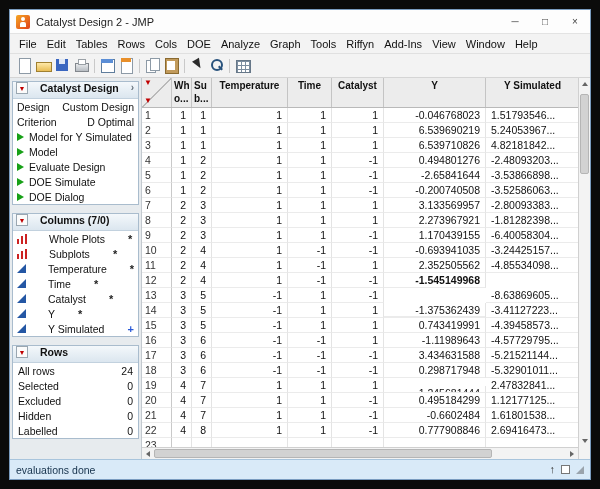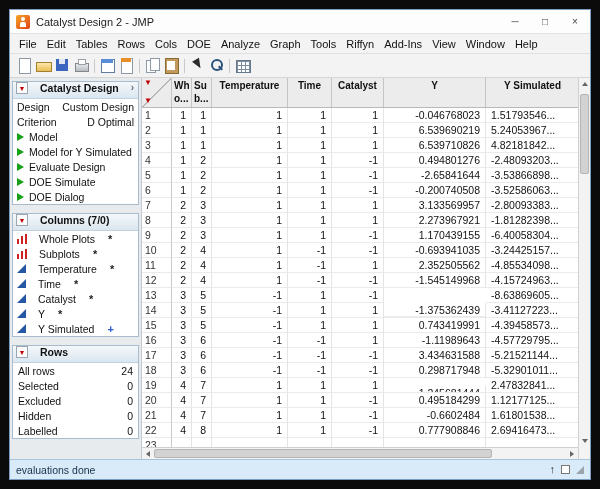--- a/index.html
+++ b/index.html
@@ -54,21 +54,21 @@
   .sidebar { width:132px; flex:none; padding:3px 2px 0 2px; border-right:1px solid #c3c9cf; overflow:hidden; }
   .panel { background:#fff; border:1px solid #a9bccd; margin-bottom:8px; }
   .panel-header { height:17px; background:linear-gradient(#f4f8fb,#dbe6ef); display:flex; align-items:flex-start; gap:12px; padding:0 3px; border-bottom:1px solid #c2d1de; }
   .rt-btn { width:12px; height:12px; background:#fbfbfb; border:1px solid #9aa7b1; display:flex; align-items:center; justify-content:center; flex:none; }
   .rt { color:#c00000; font-size:7px; line-height:1; }
   .panel-title { font-size:10.5px; font-weight:bold; color:#111; flex:1; white-space:nowrap; overflow:hidden; }
   .chev { color:#66717c; font-size:10px; font-weight:bold; padding-right:1px; }
   .prop-row { display:flex; justify-content:space-between; align-items:center; height:15px; padding:0 4px; font-size:10.5px; color:#111; }
   .script-row { display:flex; align-items:center; gap:5px; height:15px; padding:0 4px; font-size:10.5px; color:#111; }
   .icon-play { width:0; height:0; border-top:4px solid transparent; border-bottom:4px solid transparent; border-left:7px solid #17a017; flex:none; }
-  .col-row { display:flex; align-items:center; gap:12px; height:15px; padding:0 4px; font-size:10.5px; color:#111; }
+  .col-row { display:flex; align-items:center; gap:22px; height:15px; padding:0 4px; font-size:10.5px; color:#111; }
   .icon-bars { width:10px; height:10px; flex:none;
      background:linear-gradient(#cc2222,#cc2222) 0 100%/2px 5px no-repeat,
                 linear-gradient(#cc2222,#cc2222) 4px 100%/2px 8px no-repeat,
                 linear-gradient(#cc2222,#cc2222) 8px 100%/2px 10px no-repeat; }
   .icon-cont { width:0; height:0; border-left:9px solid transparent; border-bottom:9px solid #2457a4; flex:none; }
   .col-name { white-space:nowrap; overflow:hidden; }
   .marker { font-weight:bold; color:#222; font-size:11px; margin-left:1px; }
   .marker.plus { color:#2a5ad8; }
   .stat-row { display:flex; justify-content:space-between; align-items:center; height:15px; padding:0 5px; font-size:10.5px; color:#111; }
 
@@ -174,25 +174,25 @@
           <span>Design</span>
           <span>Custom Design</span>
         </div>
         <div class="prop-row">
           <span>Criterion</span>
           <span>D Optimal</span>
         </div>
         <div>
             <div class="script-row">
               <span class="icon-play"></span>
-              <span>Model</span>
+              <span>Model for Y Simulated</span>
             </div>
             <div class="script-row">
               <span class="icon-play"></span>
-              <span>Model for Y Simulated</span>
+              <span>Model</span>
             </div>
             <div class="script-row">
               <span class="icon-play"></span>
               <span>Evaluate Design</span>
             </div>
             <div class="script-row">
               <span class="icon-play"></span>
               <span>DOE Simulate</span>
             </div>
             <div class="script-row">
@@ -407,22 +407,21 @@
               <div class="cell" style="width: 102px; text-align: right;">2.352505562</div>
               <div class="cell" style="width: 94px; text-align: left;">-4.85534098...</div>
             </div>
             <div class="grid-row">
               <div class="cell rownum" style="width: 30px; text-align: left;">12</div>
               <div class="cell" style="width: 20px; text-align: right;">2</div>
               <div class="cell" style="width: 20px; text-align: right;">4</div>
               <div class="cell" style="width: 76px; text-align: right;">1</div>
               <div class="cell" style="width: 44px; text-align: right;">-1</div>
               <div class="cell" style="width: 52px; text-align: right;">-1</div>
-              <div class="cell" style="width: 102px; text-align: right;">-1.545149968</div>
-              <div class="cell" style="width: 94px; text-align: left;">-4.15724963...</div>
+              <div class="cell" style="width: 102px; text-align: right; font-weight: bold;">-1.545149968</div>
             </div>
             <div class="grid-row">
               <div class="cell rownum" style="width: 30px; text-align: left;">13</div>
               <div class="cell" style="width: 20px; text-align: right;">3</div>
               <div class="cell" style="width: 20px; text-align: right;">5</div>
               <div class="cell" style="width: 76px; text-align: right;">-1</div>
               <div class="cell" style="width: 44px; text-align: right;">1</div>
               <div class="cell" style="width: 52px; text-align: right;">-1</div>
               <div class="cell" style="width: 102px; text-align: right; margin-top: 28px;">-1.4838427</div>
               <div class="cell" style="width: 94px; text-align: left;">-8.63869605...</div>

